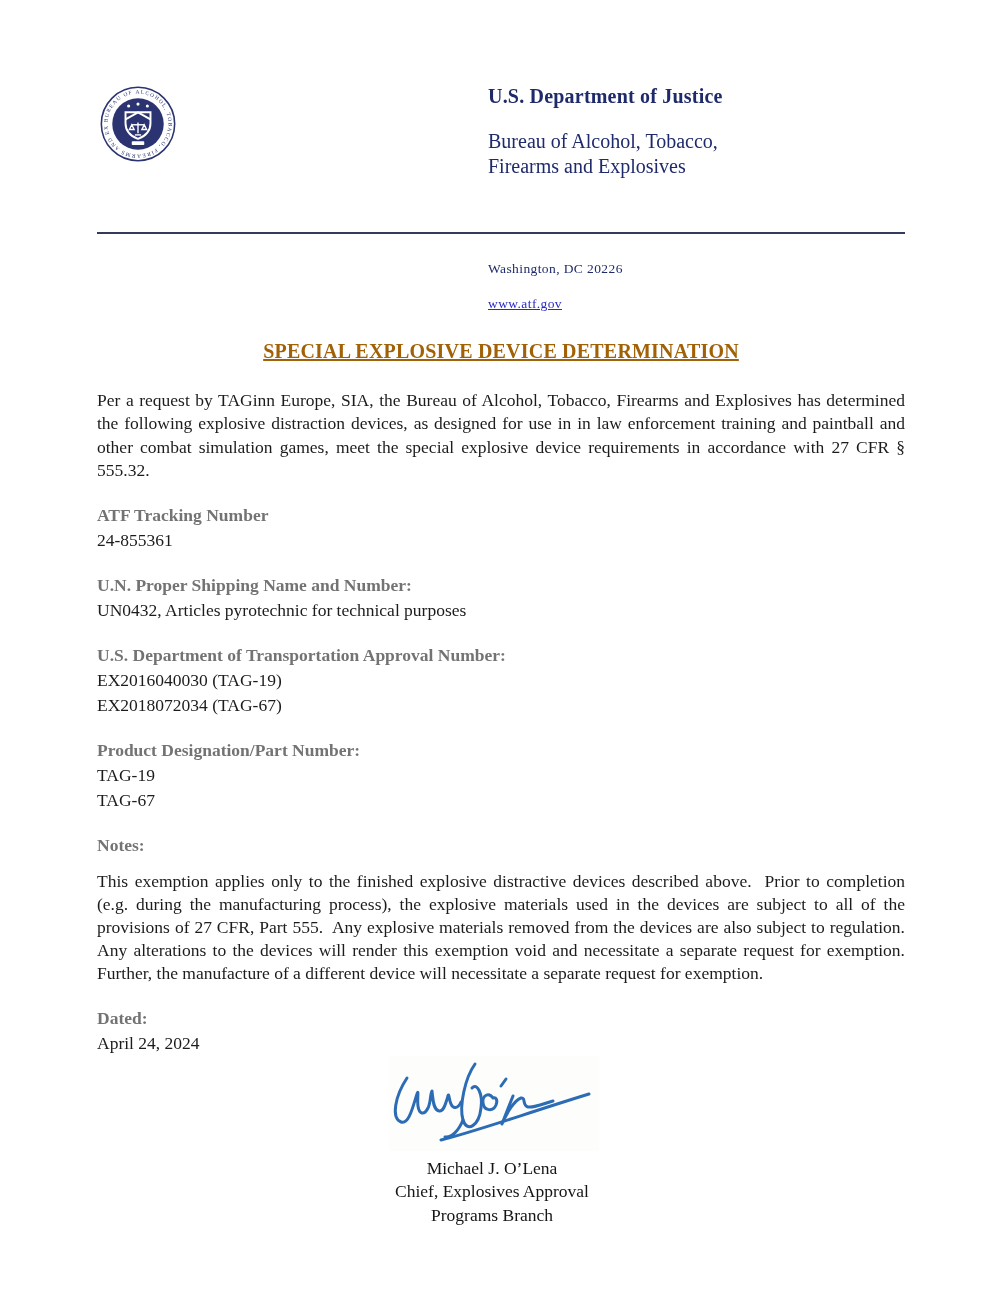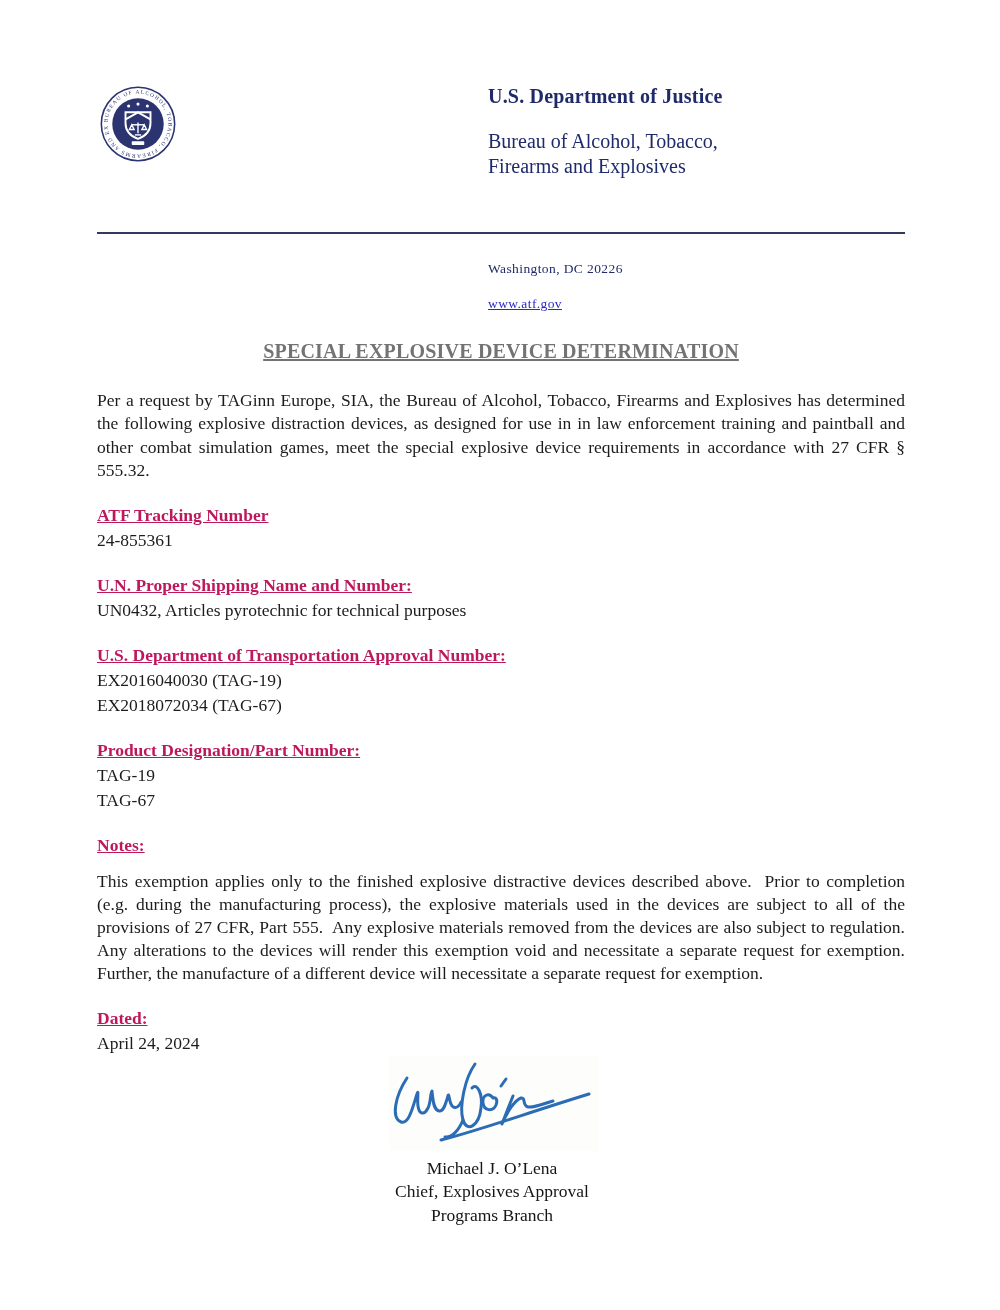--- a/index.html
+++ b/index.html
@@ -20,26 +20,26 @@
   .seal { position: absolute; left: 2px; top: 0; width: 78px; height: 78px; }
   .letterhead-right { margin-left: 391px; color: #1f2a6b; }
   .agency { font-size: 20px; font-weight: bold; letter-spacing: 0.2px; margin-top: 27px; }
   .bureau { margin-top: 21px; font-size: 20px; line-height: 25px; }
   .rule { border: none; border-top: 2px solid #343a5e; margin: 0; }
   
   .address-block { margin-left: 391px; margin-top: 27px; color: #1f2a6b; }
   .address { font-size: 13.5px; letter-spacing: 0.4px; }
   .website { display: inline-block; margin-top: 19px; font-size: 13.5px; color: #2a2ac4; text-decoration: underline; letter-spacing: 0.4px; }
   
-  .doc-title { margin: 28px 0 0 0; text-align: center; font-size: 20px; font-weight: bold; text-decoration: underline; color: #737373; letter-spacing: 0.2px; }
+  .doc-title { margin: 28px 0 0 0; text-align: center; font-size: 20px; font-weight: bold; text-decoration: underline; color: #a16207; letter-spacing: 0.2px; }
   
   .body-par { margin: 26px 0 0 0; font-size: 17.5px; line-height: 23.4px; text-align: justify; white-space: pre-wrap; }
   
   .section { margin-top: 20px; font-size: 17.5px; line-height: 25px; }
-  .section-heading { font-weight: bold; text-decoration: underline; color: #be185d; }
+  .section-heading { font-weight: bold; color: #737373; }
   .section-value { }
   .section .body-par { margin-top: 12px; line-height: 23.2px; }
   
   .sig-image { width: 210px; height: 95px; margin: 0 0 0 292px; background: #fdfdfc; }
   .signoff { width: 320px; margin: 6px 0 0 235px; text-align: center; font-size: 17.5px; line-height: 23.5px; color: #151515; }
 </style>
 </head>
 <body>
 
 <div class="page">

